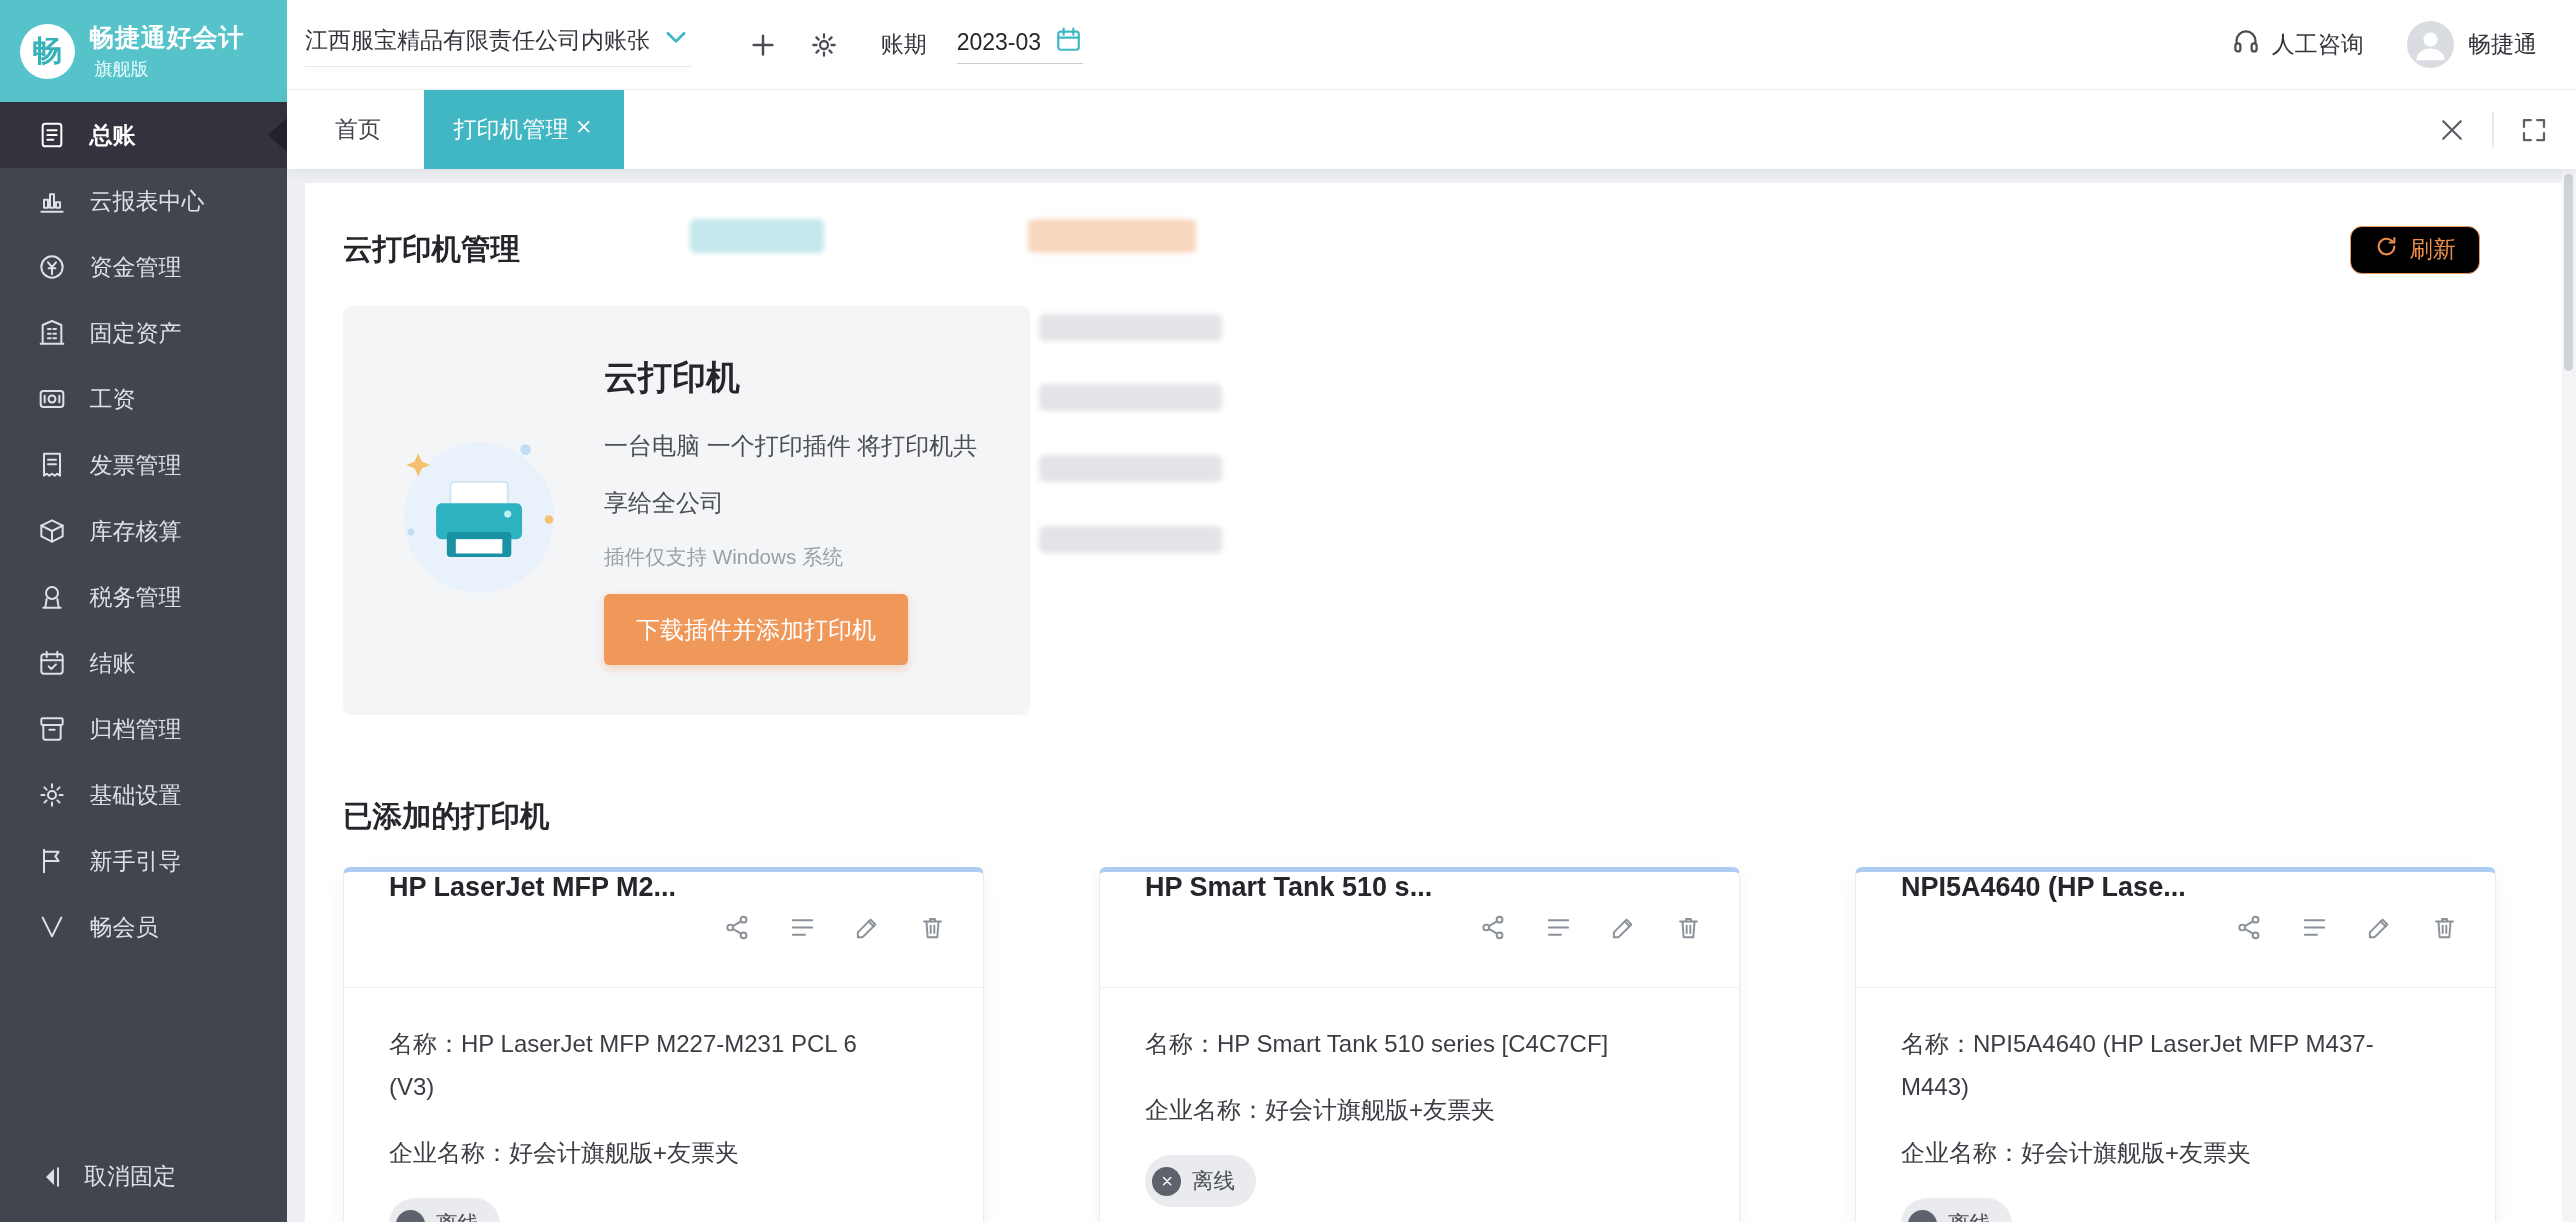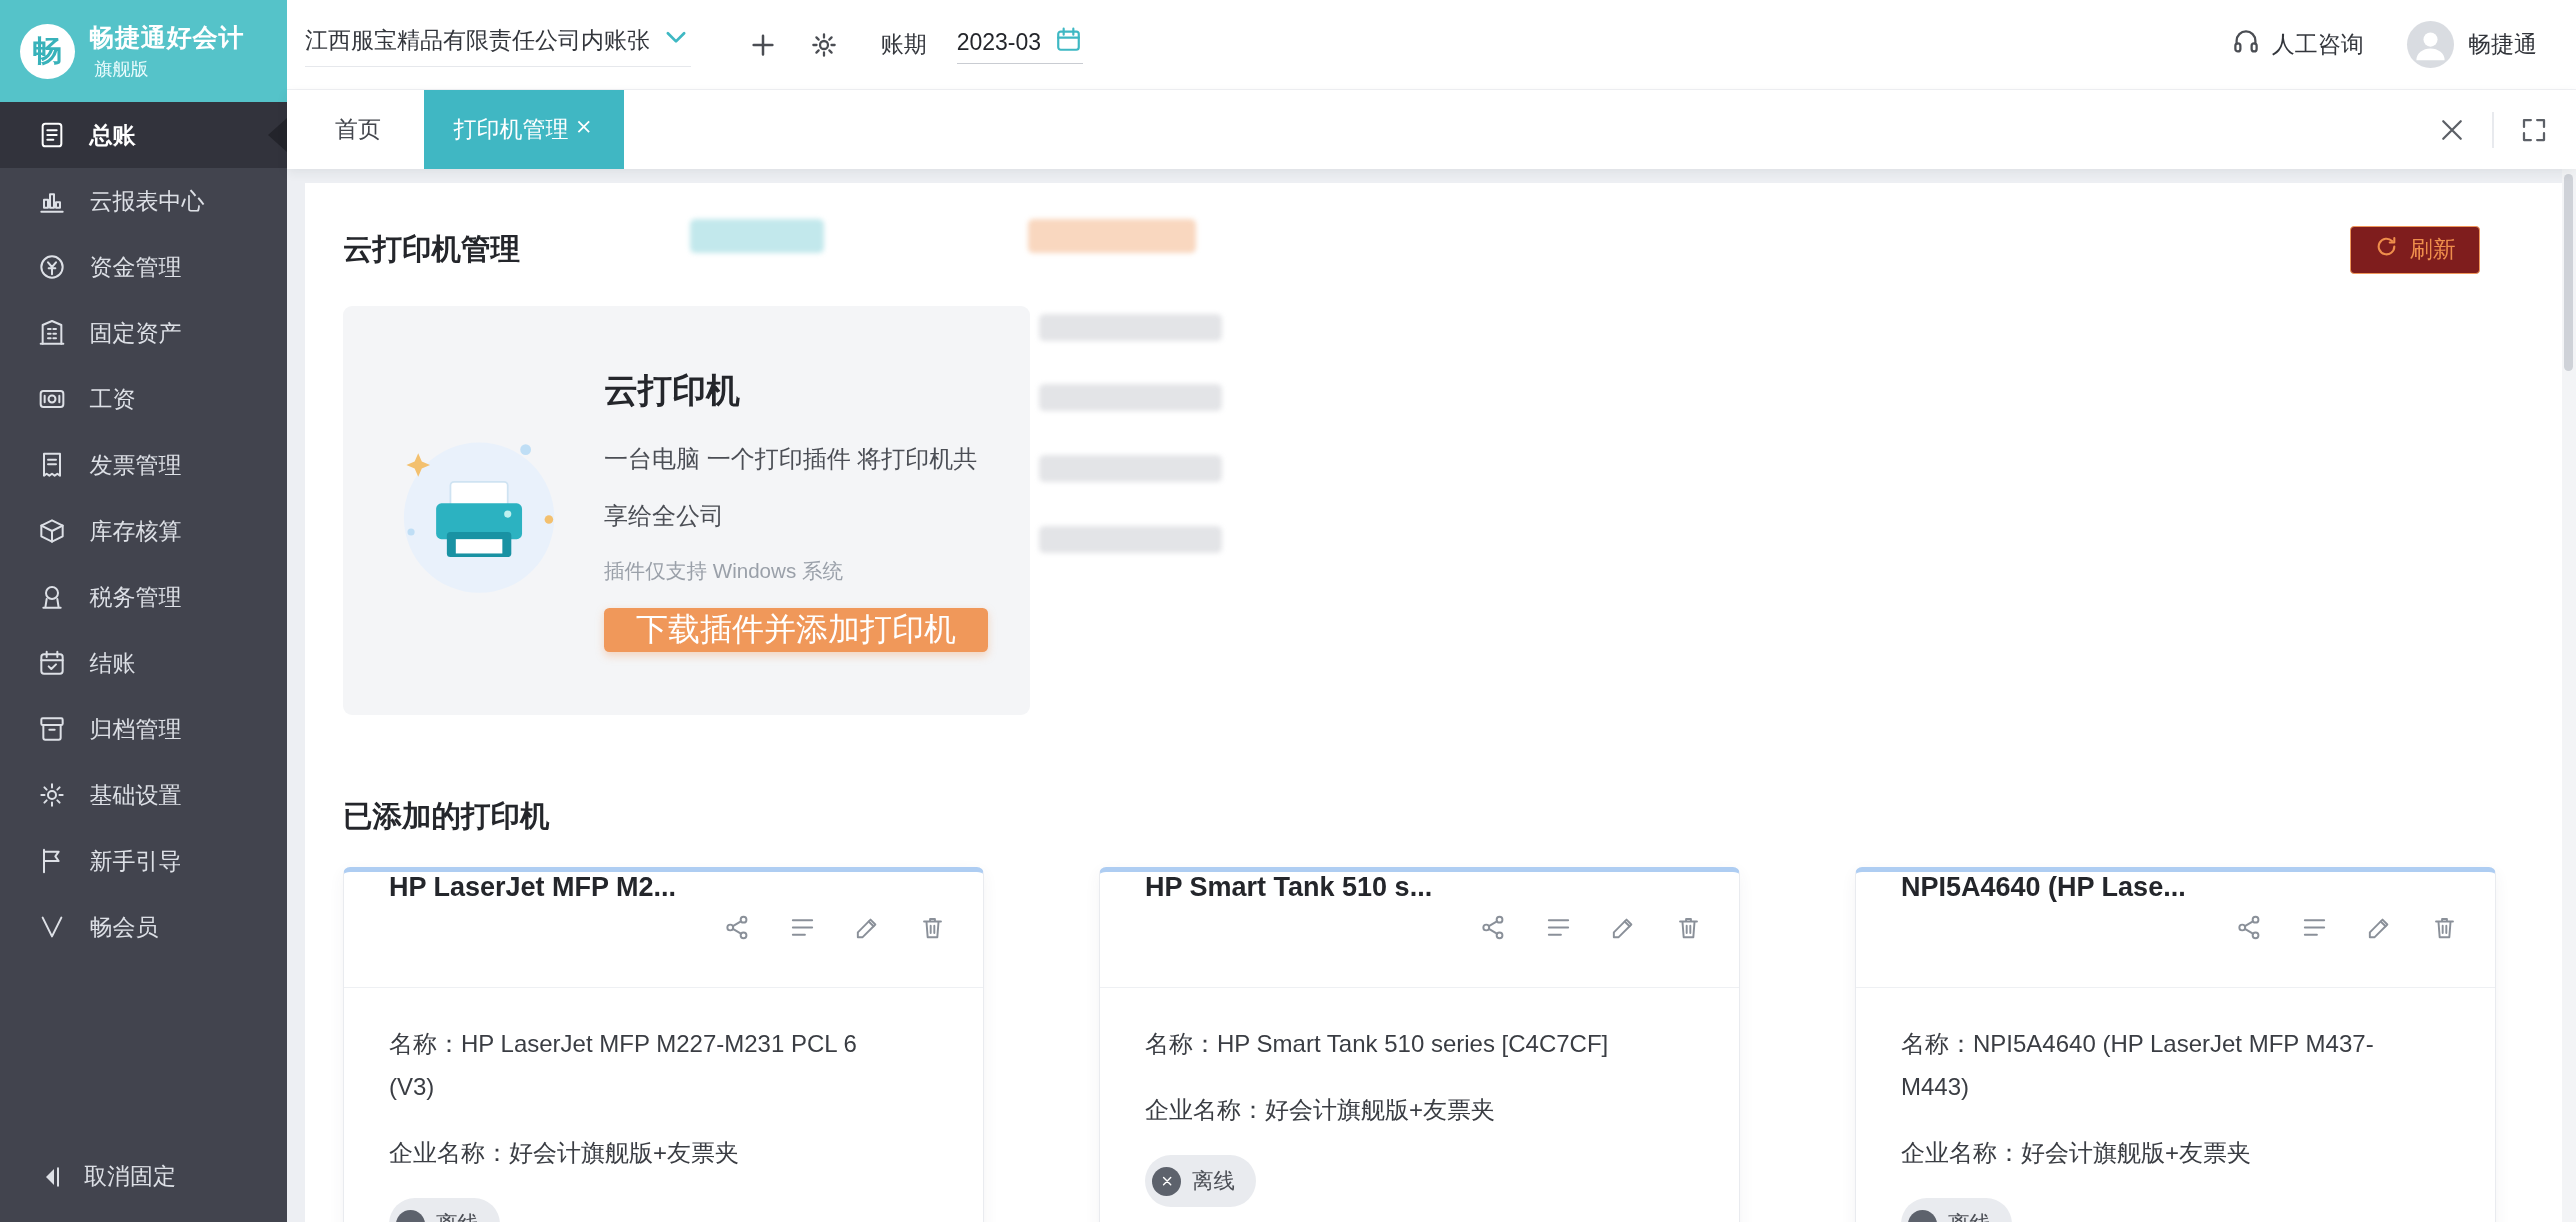--- a/index.html
+++ b/index.html
@@ -62,31 +62,31 @@
   .ghost{position:absolute;filter:blur(2.7px);border-radius:5.4px;z-index:1;}
   .g1{left:385px;top:36px;width:134px;height:34px;background:rgba(80,190,200,.35);}
   .g2{left:723px;top:36px;width:168px;height:34px;background:rgba(240,150,88,.38);}
   .g3{left:734px;top:131px;width:183px;height:27px;background:rgba(128,134,144,.22);}
   .g4{left:734px;top:201px;width:183px;height:27px;background:rgba(128,134,144,.22);}
   .g5{left:734px;top:272px;width:183px;height:27px;background:rgba(128,134,144,.22);}
   .g6{left:734px;top:343px;width:183px;height:27px;background:rgba(128,134,144,.22);}
 
   .page-head{display:flex;align-items:center;justify-content:space-between;padding-right:82px;position:relative;z-index:2;}
   .page-title{font-size:29.5px;font-weight:bold;color:#24262b;}
-  .refresh-btn{display:flex;align-items:center;gap:10.7px;border:1.8px solid #f0975a;color:#ef8e4c;background:#7f1d1d;
-               border-radius:4px;padding:7.2px 23px;font-size:23px;cursor:pointer;}
+  .refresh-btn{display:flex;align-items:center;gap:10.7px;border:1.8px solid #f0975a;color:#ef8e4c;background:#000000;
+               border-radius:12px;padding:7.2px 23px;font-size:23px;cursor:pointer;}
 
   .banner{margin-top:32px;width:687px;height:409px;background:#f4f5f7;border-radius:9px;display:flex;
           align-items:center;padding-left:43px;position:relative;z-index:2;}
   .banner-illus{width:179px;height:179px;flex-shrink:0;}
   .banner-info{margin-left:39px;}
   .banner-title{font-size:34px;font-weight:bold;color:#24262b;}
   .banner-desc{margin-top:16px;width:387px;font-size:24px;line-height:57px;color:#4b4e55;}
   .banner-note{margin-top:12.5px;font-size:20.6px;color:#9aa0a9;}
-  .cta-btn{margin-top:23px;height:44px;padding:0 32px;background:#f0985a;color:#fff;font-size:32px;border:none;
+  .cta-btn{margin-top:23px;height:71px;padding:0 32px;background:#f0985a;color:#fff;font-size:24px;border:none;
            border-radius:5.4px;cursor:pointer;box-shadow:0 3.6px 9px rgba(240,152,90,.35);}
 
   .added-title{margin-top:82px;font-size:29.5px;font-weight:bold;color:#24262b;position:relative;z-index:2;}
   .cards{display:flex;gap:115px;margin-top:30px;position:relative;z-index:2;}
   .card{width:641px;background:#fff;border:1.8px solid #e9ebef;border-top:5.4px solid #aecdf2;border-radius:7.2px;
         box-shadow:0 5.4px 16px rgba(60,70,90,.06);}
   .card-head{height:116px;display:flex;padding:0 36px 0 45px;border-bottom:1.8px solid #eef0f3;}
   .card-name{font-size:27px;font-weight:bold;color:#24262b;flex:1;white-space:nowrap;overflow:hidden;}
   .card-actions{display:flex;align-items:center;gap:36px;margin-left:18px;}
   .card-actions svg{width:29px;height:29px;stroke:#8a9099;stroke-width:1.6;fill:none;stroke-linecap:round;

